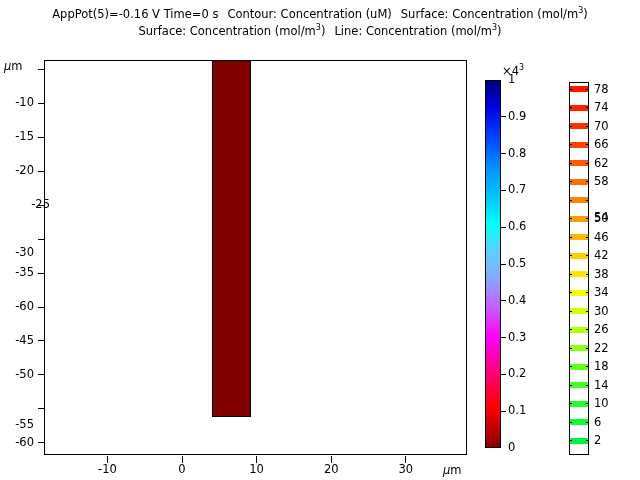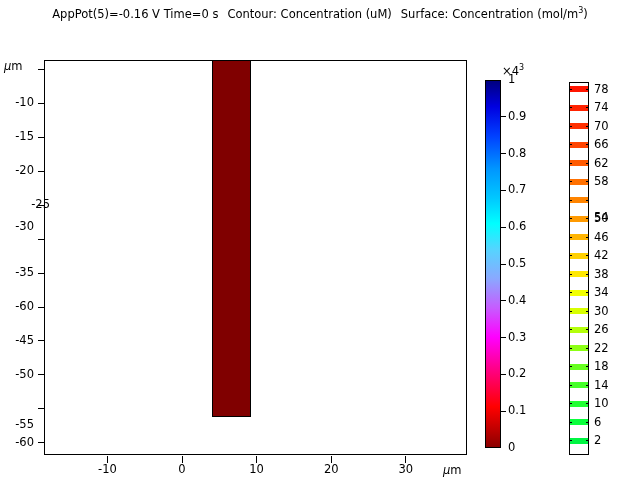--- a/index.html
+++ b/index.html
@@ -158,41 +158,44 @@
 </style>
 </head>
 <body>
 
 <div id="root">
 
   <div class="title-block">
     <span class="title-line">
       <span>AppPot(5)=-0.16 V Time=0 s</span><span class="sp"></span><span>Contour: Concentration (uM)</span><span class="sp"></span><span><span>Surface: Concentration (mol/m</span><sup>3</sup><span>)</span></span>
     </span>
+    <span class="title-line">
+      <span><span>Surface: Concentration (mol/m</span><sup>3</sup><span>)</span></span><span class="sp"></span><span><span>Line: Concentration (mol/m</span><sup>3</sup><span>)</span></span>
+    </span>
   </div>
 
   <div class="axis-unit" id="y-unit"><span>μ</span><span class="nonital">m</span></div>
   <div class="axis-unit" id="x-unit"><span>μ</span><span class="nonital">m</span></div>
 
   <div class="plot-frame">
     <div class="surface-rect" id="surface-rect-0" style="left: 166.857px; top: -2px; width: 38.7937px; height: 357.636px; background: rgb(128, 0, 0);"></div>
   </div>
 
   <div id="y-ticks-layer">
       <div class="ytick" style="top: 69.0017px;"></div>
       <div class="ytick" style="top: 102.936px;"></div>
       <div class="ytick-label" style="top: 97.4364px; left: 0px;">-10</div>
       <div class="ytick" style="top: 136.871px;"></div>
       <div class="ytick-label" style="top: 131.371px; left: 0px;">-15</div>
       <div class="ytick" style="top: 170.806px;"></div>
       <div class="ytick-label" style="top: 165.306px; left: 0px;">-20</div>
       <div class="ytick" style="top: 204.741px;"></div>
       <div class="ytick-label" style="top: 199.241px; left: 0px; margin-left: 16px;">-25</div>
       <div class="ytick" style="top: 238.675px;"></div>
-      <div class="ytick-label" style="top: 221px; left: 0px;">-30</div>
+      <div class="ytick-label" style="top: 247px; left: 0px;">-30</div>
       <div class="ytick" style="top: 272.61px;"></div>
       <div class="ytick-label" style="top: 267.11px; left: 0px;">-35</div>
       <div class="ytick" style="top: 306.545px;"></div>
       <div class="ytick-label" style="top: 301.045px; left: 0px;">-60</div>
       <div class="ytick" style="top: 340.479px;"></div>
       <div class="ytick-label" style="top: 334.979px; left: 0px;">-45</div>
       <div class="ytick" style="top: 374.414px;"></div>
       <div class="ytick-label" style="top: 368.914px; left: 0px;">-50</div>
       <div class="ytick" style="top: 408.349px;"></div>
       <div class="ytick-label" style="top: 402.849px; left: 0px; margin-top: 16px;">-55</div>

